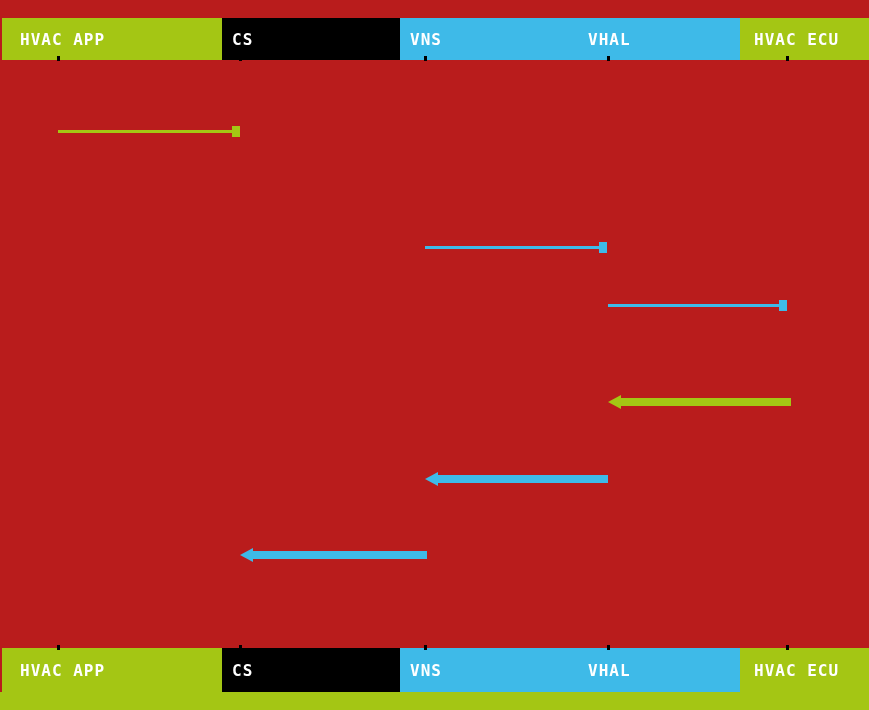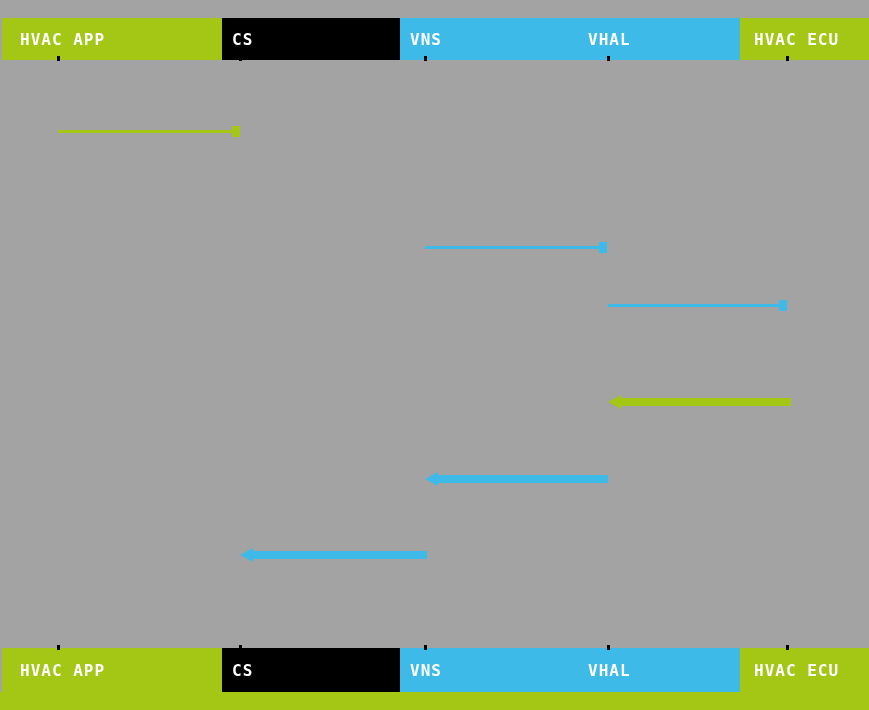--- a/index.html
+++ b/index.html
@@ -7,21 +7,21 @@
          font-family:"DejaVu Sans Mono", monospace;}
   .pbox{position:absolute;}
   .plabel{position:absolute;top:0;height:100%;display:flex;align-items:center;
           color:#fff;font-weight:700;font-size:16px;letter-spacing:1px;white-space:pre;}
   .msg-line,.msg-square,.msg-body,.notch,.footer{position:absolute;}
   .msg-tri{position:absolute;width:0;height:0;}
 </style>
 </head>
 <body>
 
-<div class="stage" style="background: #a3a3a3;">
+<div class="stage" style="background: #b91c1c;">
     <div class="pbox" style="left: 2px; top: 18px; width: 220px; height: 42px; background: rgb(164, 198, 20);">
       <span class="plabel" style="left: 18px;">HVAC APP</span>
     </div>
     <div class="pbox" style="left: 222px; top: 18px; width: 178px; height: 42px; background: rgb(0, 0, 0);">
       <span class="plabel" style="left: 10px;">CS</span>
     </div>
     <div class="pbox" style="left: 400px; top: 18px; width: 340px; height: 42px; background: rgb(62, 186, 232);">
       <span class="plabel" style="left: 10px;">VNS</span>
       <span class="plabel" style="left: 188px;">VHAL</span>
     </div>

